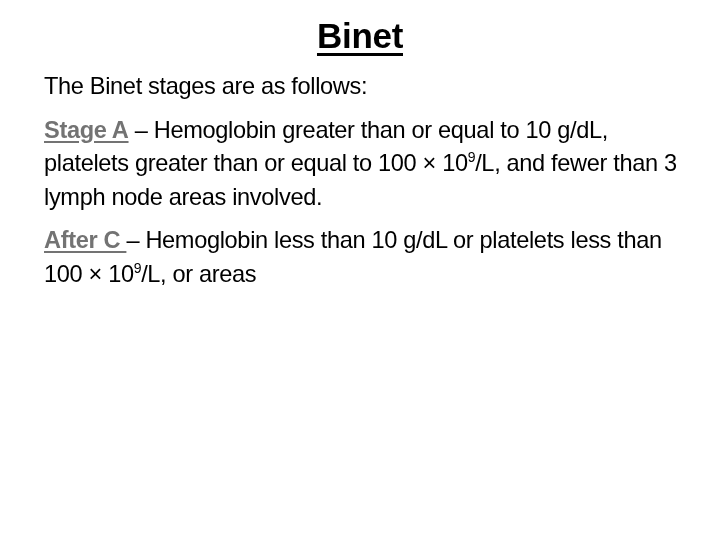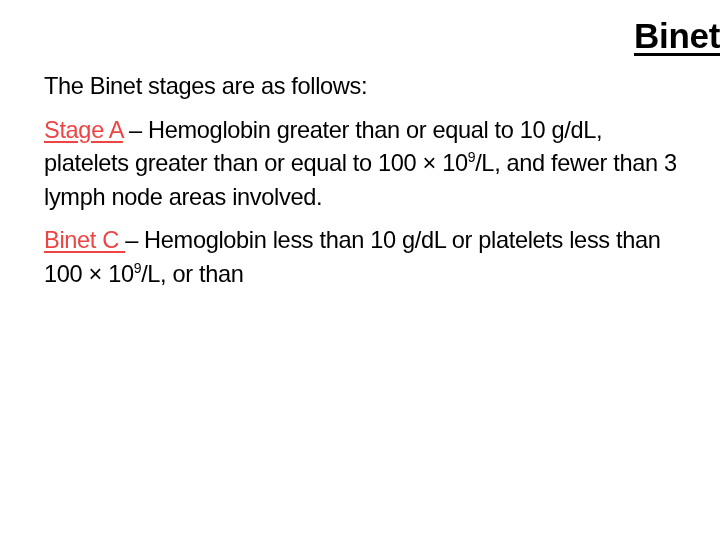--- a/index.html
+++ b/index.html
@@ -4,38 +4,38 @@
 <style>
   html, body { margin: 0; padding: 0; }
   body {
     width: 720px; height: 540px; background: #ffffff; overflow: hidden;
     position: relative;
     font-family: "Liberation Sans", "DejaVu Sans", sans-serif;
     color: #000;
   }
   .title {
     position: absolute; left: 0; width: 720px; top: 16px;
-    text-align: right; font-weight: bold; font-size: 35px;
+    text-align: center; font-weight: bold; font-size: 35px;
     text-decoration: underline; text-decoration-thickness: 3px;
     text-underline-offset: 5px; letter-spacing: -0.3px;
   }
   .body {
     position: absolute; left: 44px; top: 70px; width: 640px;
     font-size: 23.6px; line-height: 33.5px; letter-spacing: -0.35px;
   }
   .para { margin: 0 0 10px 0; }
-  .stage { color: #ef4444; font-weight: normal; text-decoration: underline; text-decoration-thickness: 2px; text-underline-offset: 3px; margin-top: 12px; }
+  .stage { color: #737373; font-weight: bold; text-decoration: underline; text-decoration-thickness: 2px; text-underline-offset: 3px; margin-top: 12px; }
   sup { font-size: 14px; line-height: 0; vertical-align: 9px; }
 </style>
 </head>
 <body>
 
 <div class="title">Binet</div>
 
 <div class="body">
   <p class="para">The Binet stages are as follows:</p>
 
   <p class="para"><span class="stage">Stage A</span><span> – Hemoglobin greater than or equal to 10 g/dL, platelets greater than or equal to 100 × 10</span><sup>9</sup><span>/L, and fewer than 3 lymph node areas involved.</span></p>
 
 
-  <p class="para"><span class="stage">Binet C </span><span>– Hemoglobin less than 10 g/dL or platelets less than 100 × 10</span><sup>9</sup><span>/L, or than</span></p>
+  <p class="para"><span class="stage">After C </span><span>– Hemoglobin less than 10 g/dL or platelets less than 100 × 10</span><sup>9</sup><span>/L, or areas</span></p>
 
 </div>
 
 </body></html>

